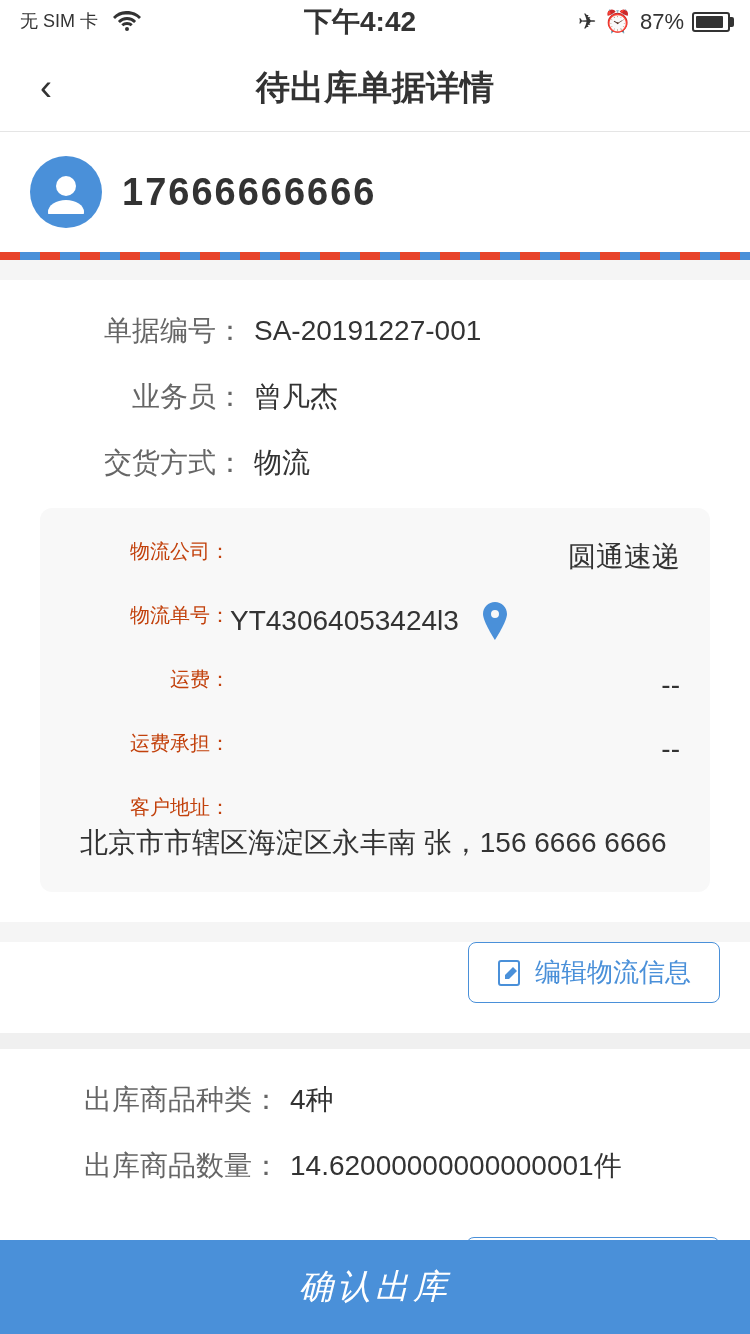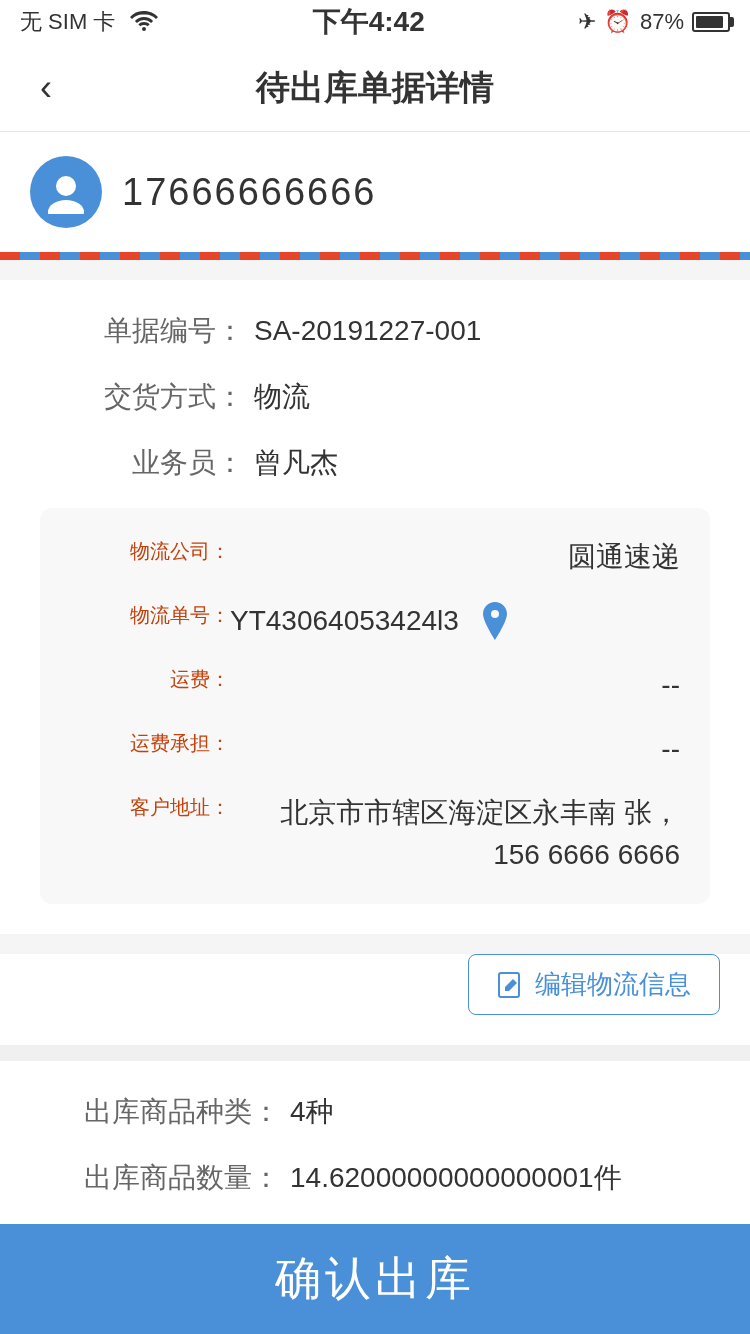--- a/index.html
+++ b/index.html
@@ -20,23 +20,23 @@
       height: 44px;
       display: flex;
       align-items: center;
       justify-content: space-between;
       padding: 0 20px;
       font-size: 24px;
       font-weight: 500;
     }
     .status-left {
       display: flex;
-      align-items: flex-end;
+      align-items: flex-start;
       gap: 14px;
-      font-size: 22px;
+      font-size: 18px;
     }
     .status-center {
       font-size: 28px;
       font-weight: 600;
     }
     .status-right {
       display: flex;
       align-items: center;
       gap: 8px;
       font-size: 22px;
@@ -79,21 +79,21 @@
       width: 72px;
       height: 72px;
       border-radius: 50%;
       background: #4a90d9;
       display: flex;
       align-items: center;
       justify-content: center;
     }
     .user-phone {
       font-size: 38px;
-      font-weight: 400;
+      font-weight: 700;
       color: #333;
       letter-spacing: 2px;
     }
 
     
     .dashed-line {
       height: 8px;
       background: repeating-linear-gradient(
         90deg,
         #e8442a 0px, #e8442a 20px,
@@ -143,20 +143,21 @@
       padding: 28px 30px;
     }
     .logistics-row {
       display: flex;
       align-items: flex-start;
       margin-bottom: 22px;
       line-height: 1.5;
     }
     .logistics-row:last-child {
       margin-bottom: 0;
+      flex-direction: column;
     }
     .logistics-label {
       color: #c2410c;
       font-size: 20px;
       min-width: 160px;
       text-align: right;
       flex-shrink: 0;
     }
     .logistics-value {
       color: #333;
@@ -242,23 +243,24 @@
       bottom: 0;
       left: 0;
       width: 750px;
       background: #4a90d9;
       padding: 24px 0;
       text-align: center;
       cursor: pointer;
     }
     .confirm-btn-text {
       color: #fff;
-      font-size: 46px;
+      font-size: 34px;
       font-weight: 500;
       letter-spacing: 4px;
+      font-style: italic;
     }
 
     .main-content {
       padding-bottom: 100px;
     }
   </style>
 </head>
 <body>
 
 <div class="status-bar">
@@ -300,26 +302,26 @@
   </div>
 
   <div class="dashed-line"></div>
 
   <div class="section">
     <div class="field-row">
       <span class="field-label">单据编号：</span>
       <span class="field-value">SA-20191227-001</span>
     </div>
     <div class="field-row">
+      <span class="field-label">业务员：</span>
+      <span class="field-value">曾凡杰</span>
+    </div>
+    <div class="field-row">
       <span class="field-label">交货方式：</span>
       <span class="field-value">物流</span>
-    </div>
-    <div class="field-row">
-      <span class="field-label">业务员：</span>
-      <span class="field-value">曾凡杰</span>
     </div>
 
     <div class="logistics-card">
       <div class="logistics-row">
         <span class="logistics-label">物流公司：</span>
         <span class="logistics-value">圆通速递</span>
       </div>
       <div class="logistics-row">
         <span class="logistics-label">物流单号：</span>
         <div class="tracking-row">

